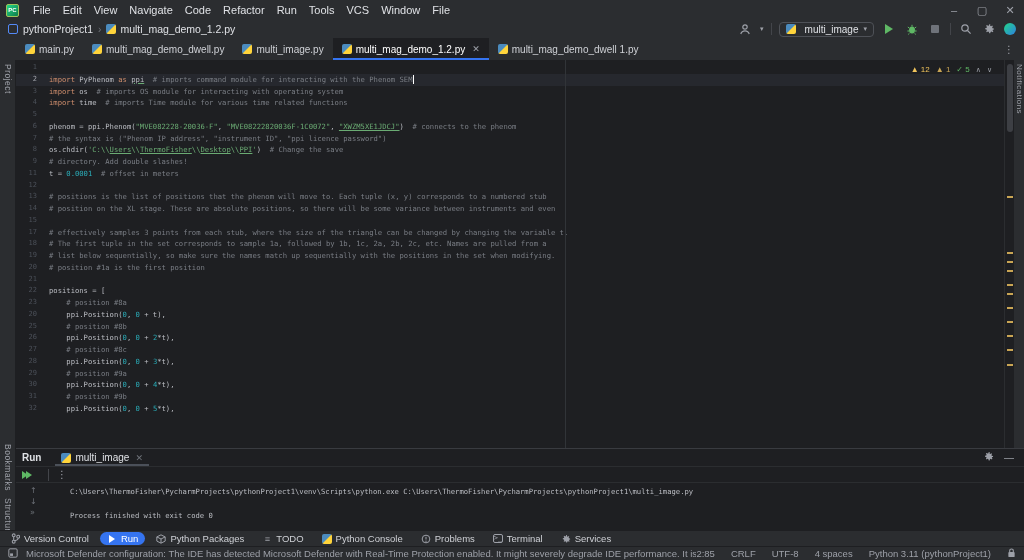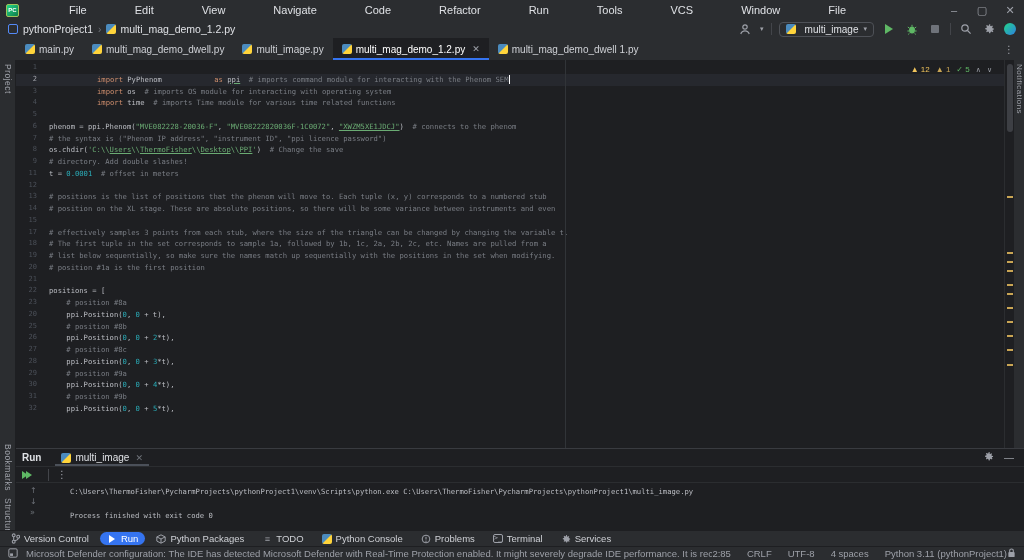--- a/index.html
+++ b/index.html
@@ -7,21 +7,21 @@
     font-family:"Liberation Sans","DejaVu Sans",sans-serif; }
   .abs { position:absolute; }
   #app { position:relative; width:1024px; height:560px; background:#1e1f22; color:#dfe1e5; }
 
   
   #titlebar { left:0; top:0; width:1024px; height:20px; background:#2b2d30;
     display:flex; align-items:center; font-size:11px; color:#dfe1e5; }
   #app-logo { width:13px; height:13px; margin:0 8px 0 6px; border:1px solid #9ec45a; border-radius:2px;
     background:linear-gradient(135deg,#21d789 0%,#0f7b49 100%); color:#fff; font-size:6px; font-weight:bold;
     display:flex; align-items:center; justify-content:center; }
-  .menu-item { padding:0 6px; height:20px; display:flex; align-items:center; cursor:default;margin-left:36px; }
+  .menu-item { padding:0 6px; height:20px; display:flex; align-items:center; cursor:default; }
   #win-title { color:#87888c; margin-left:48px; font-size:11px; }
   #win-controls { margin-left:auto; display:flex; }
   .win-btn { width:28px; height:20px; display:flex; align-items:center; justify-content:center;
     color:#9da0a8; font-size:11px; }
 
   
   #toolbar { left:0; top:20px; width:1024px; height:18px; background:#2b2d30;
     display:flex; align-items:center; font-size:10.5px; }
   #prj-icon { width:10px; height:10px; border:1px solid #548af7; border-radius:2px; margin:0 5px 0 8px; }
   .crumb { color:#dfe1e5; }
@@ -60,21 +60,21 @@
 
   
   #editor { left:16px; top:60px; width:988px; height:388px; background:#1e1f22; overflow:hidden;
     font-family:"DejaVu Sans Mono","Liberation Mono",monospace; font-size:7.2px; }
   #editor-inner { position:relative; padding-top:2px; }
   .eline { display:flex; height:11.75px; line-height:11.75px; white-space:pre; }
   .eline.cur { background:#26282e; }
   .lnum { flex:0 0 29px; text-align:right; color:#4b5059; padding-right:8px; font-size:7px; }
   .eline.cur .lnum { color:#a1a3ab; }
   .lcode { padding-left:4px; }
-  .k { color:#cf8e6d;margin-left:48px; } .d { color:#bcbec4; } .c { color:#7a7e85; }
+  .k { color:#cf8e6d; } .d { color:#bcbec4; } .c { color:#7a7e85; }
   .s { color:#6aab73; } .n { color:#2aacb8; }
   .u  { color:#bcbec4; text-decoration:underline; text-decoration-color:#6aab73; text-underline-offset:1px; }
   .su { color:#6aab73; text-decoration:underline; text-decoration-color:#6aab73; text-underline-offset:1px; }
   .caret-bar { display:inline-block; width:1px; height:9px; background:#ffffff; vertical-align:text-bottom; }
   #margin-guide { position:absolute; left:549px; top:0; width:1px; height:388px; background:#313438; }
   #inspections { position:absolute; right:12px; top:5px; display:flex; align-items:center; gap:6px;
     font-size:8px; font-family:"Liberation Sans",sans-serif; }
   .insp-warn { color:#f2c55c; } .insp-weak { color:#c9a554; } .insp-ok { color:#5fb865; }
   .insp-nav { color:#9da0a8; font-size:7px; }
 
@@ -114,21 +114,21 @@
     font-size:8px; color:#9da0a8; }
   .tw-item.active .tw-ic { color:#fff; }
   .tw-ic svg { display:block; }
   .term-ic { font-family:"DejaVu Sans Mono",monospace; font-size:7px; border:1px solid #9da0a8; border-radius:2px;
     width:10px; height:9px; line-height:7px; text-align:center; color:#9da0a8; }
 
   
   #statusbar { left:0; top:546px; width:1024px; height:14px; background:#2b2d30; border-top:1px solid #1e1f22;
     display:flex; align-items:center; font-size:9.5px; color:#9da0a8; padding:0 8px; }
   #statusbar-msg { margin-left:8px; white-space:nowrap; overflow:hidden; }
-  #statusbar-right { margin-left:auto; display:flex; align-items:center; white-space:nowrap;text-align:right; }
+  #statusbar-right { margin-left:auto; display:flex; align-items:center; gap:16px; white-space:nowrap;text-align:right; }
 
   svg .st { stroke:#9da0a8; fill:none; stroke-width:1.2; }
   svg .fl { fill:#9da0a8; }
 </style>
 </head>
 <body>
 
 <div id="app">
 
   <div id="titlebar" class="abs">

